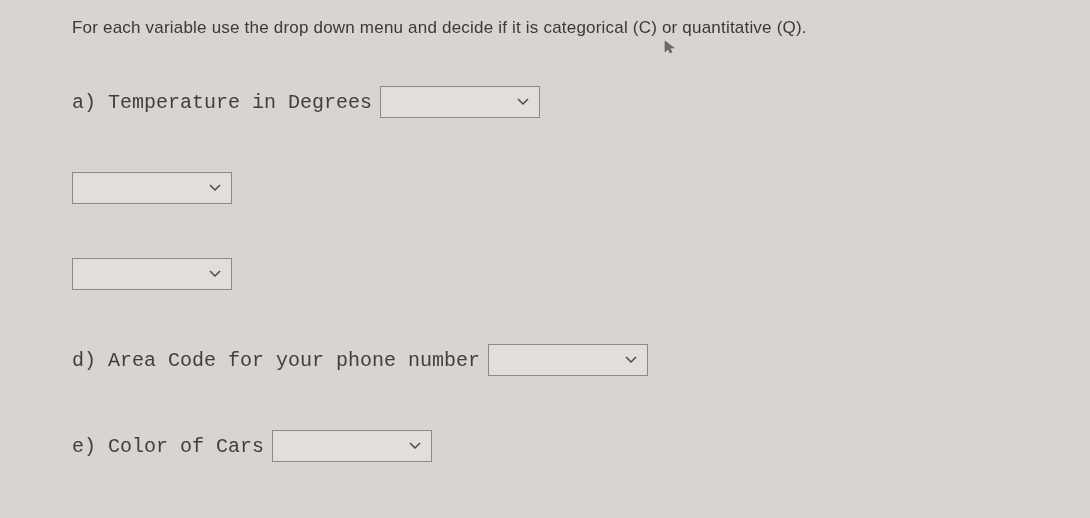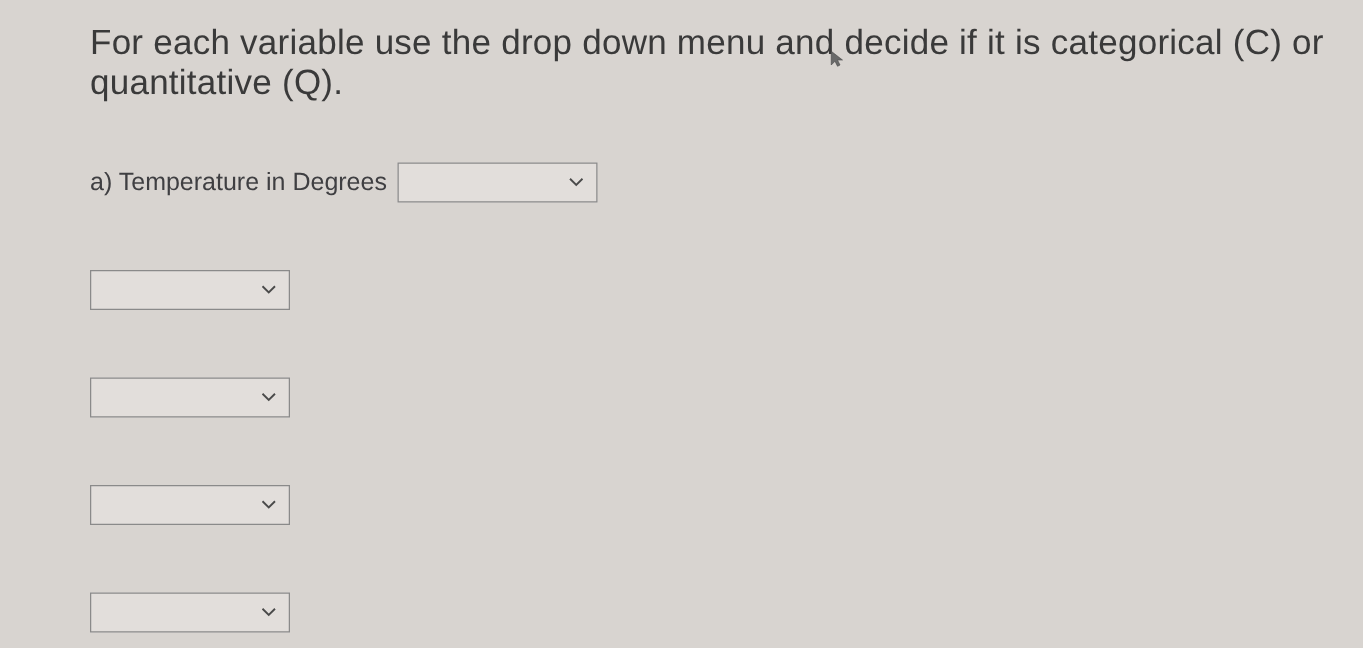--- a/index.html
+++ b/index.html
@@ -10,29 +10,30 @@
     body {
       width: 1090px;
       height: 518px;
       background: #d8d4d0;
       font-family: Arial, Helvetica, sans-serif;
       padding: 18px 0 0 72px;
       color: #3a3a3a;
       position: relative;
     }
     .instruction {
-      font-size: 28px;
+      font-size: 17px;
       color: #3a3a3a;
       margin-bottom: 48px;
       letter-spacing: 0.2px;
     }
     .question-row {
       display: flex;
       align-items: center;
       margin-bottom: 54px;
+      font-family: Liberation Mono, monospace;
     }
     .question-label {
       font-size: 20px;
       color: #3f3f42;
       margin-right: 8px;
     }
     .dropdown {
       border: 1px solid #8a8a8a;
       background: #e2dedb;
       width: 160px;
@@ -100,30 +101,32 @@
   <div class="dropdown">
     <span class="chevron">
       <svg viewBox="0 0 12 8">
           <path d="M1 1 L6 6 L11 1" fill="none" stroke-width="1.5"></path>
         </svg>
     </span>
   </div>
 </div>
 
 <div class="question-row">
+  <span class="question-label">d) Area Code for your phone number</span>
   <div class="dropdown">
     <span class="chevron">
       <svg viewBox="0 0 12 8">
           <path d="M1 1 L6 6 L11 1" fill="none" stroke-width="1.5"></path>
         </svg>
     </span>
   </div>
 </div>
 
 <div class="question-row">
+  <span class="question-label">e) Color of Cars</span>
   <div class="dropdown">
     <span class="chevron">
       <svg viewBox="0 0 12 8">
           <path d="M1 1 L6 6 L11 1" fill="none" stroke-width="1.5"></path>
         </svg>
     </span>
   </div>
 </div>
 
 </body></html>

